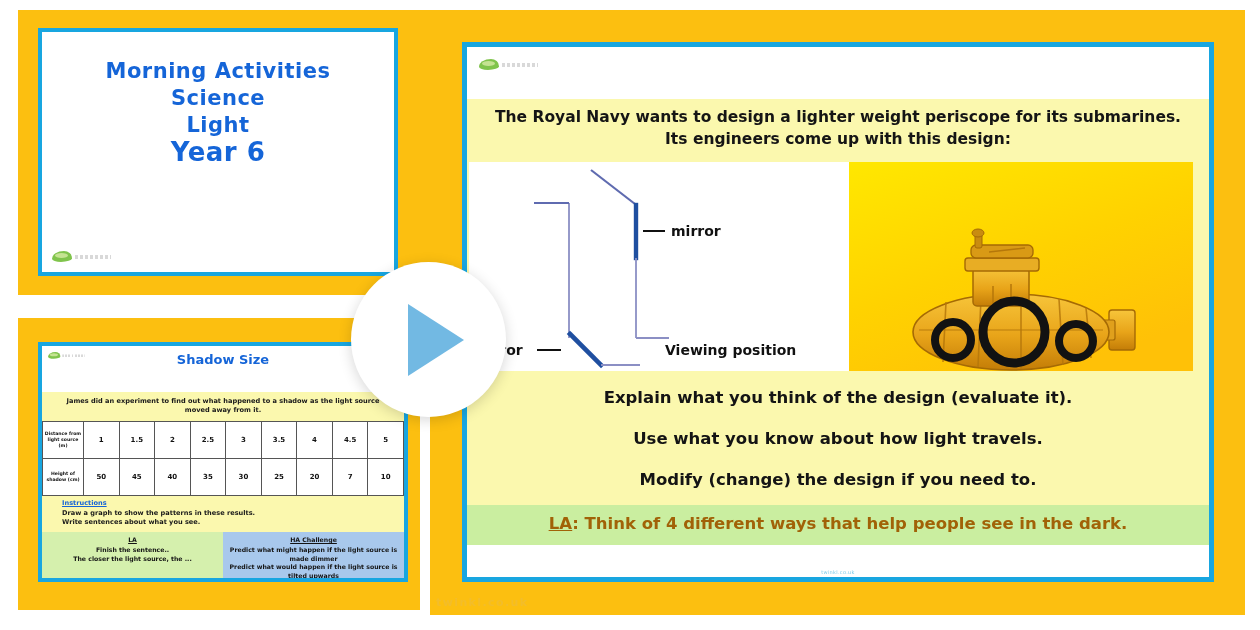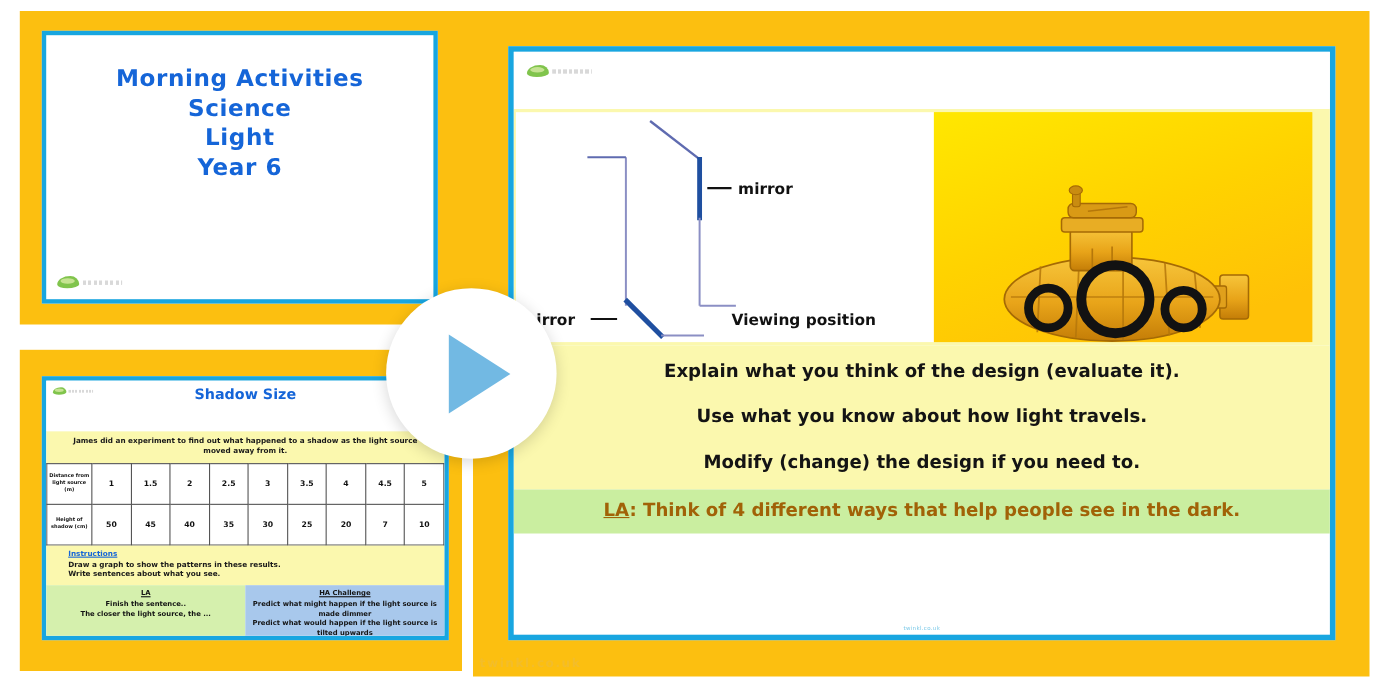--- a/index.html
+++ b/index.html
@@ -38,21 +38,21 @@
     left: 0; right: 0; top: 26px;
     text-align: center;
     color: #1565d8;
     font-family: "DejaVu Sans", sans-serif;
     font-weight: bold;
     letter-spacing: .5px;
   }
   #slide-title .l1 { font-size: 21px; line-height: 27px; }
   #slide-title .l2 { font-size: 21px; line-height: 27px; }
   #slide-title .l3 { font-size: 21px; line-height: 27px; }
-  #slide-title .l4 { font-size: 21px; line-height: 27px; }
+  #slide-title .l4 { font-size: 26px; line-height: 27px; }
 
   
   .twinkl {
     position: absolute;
     display: flex;
     align-items: center;
     gap: 3px;
     opacity: .95;
   }
   .twinkl .blob {
@@ -363,20 +363,24 @@
   <div class="orange-panel" id="panel-peri">
     <div class="slide" id="slide-peri">
 
       <div class="peri-hdr">
         <div class="twinkl">
           <span class="blob"></span>
           <span class="wordmark"></span>
         </div>
       </div>
 
+      <div class="intro">
+        <span>The Royal Navy wants to design a lighter weight periscope for its submarines.</span><br>
+        <span>Its engineers come up with this design:</span>
+      </div>
 
       <div class="figure">
 
         <div class="diagram">
           <svg width="380" height="209" viewBox="0 0 380 209">
 
             <line x1="122" y1="8" x2="166" y2="42" stroke="#5f6bb0" stroke-width="2.2"></line>
 
             <line x1="167" y1="43" x2="167" y2="96" stroke="#1f4fa0" stroke-width="4.4" stroke-linecap="square"></line>
 

